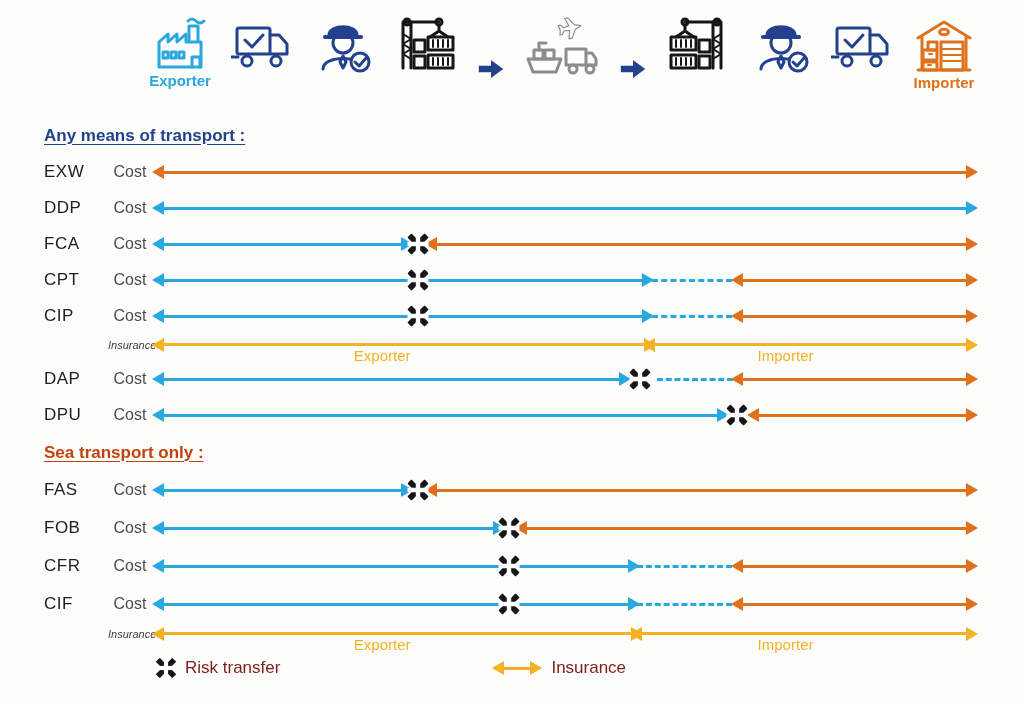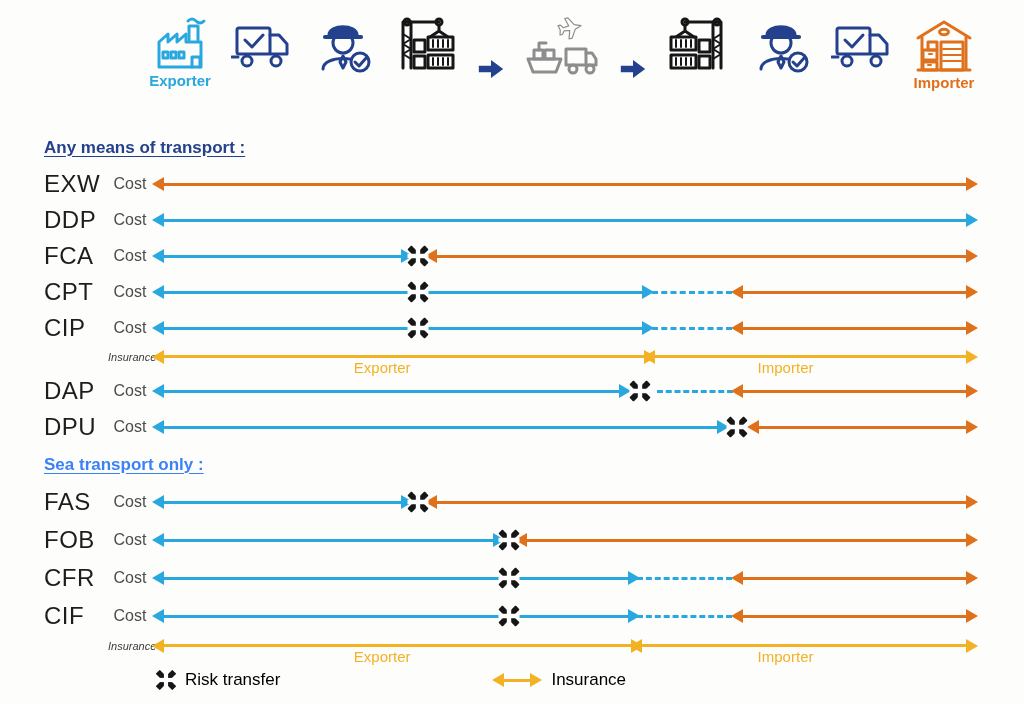--- a/index.html
+++ b/index.html
@@ -5,41 +5,41 @@
   html,body{margin:0;padding:0;background:#fdfdfc;width:1024px;height:704px;overflow:hidden;
     font-family:"Liberation Sans", sans-serif;}
   .page{position:relative;width:1024px;height:704px;padding:12px 58px 0 44px;box-sizing:border-box;}
   
   .icon-band{position:absolute;left:148px;right:48px;top:12px;height:96px;display:flex;
     justify-content:space-between;align-items:flex-start;}
   .icon-box{display:flex;flex-direction:column;align-items:center;}
   .icon-box .iconlabel{font-size:15px;font-weight:bold;margin-top:0;}
   .flow-arrow-box{align-self:center;margin-top:18px;}
   
-  .main{position:relative;top:116px;}
+  .main{position:relative;top:104px;}
   .sec-heading{font-size:17px;font-weight:bold;text-decoration:underline;text-underline-offset:3px;
     margin:10px 0 8px 0;}
   .row{display:flex;align-items:center;height:36px;}
   .sea .row{height:38px;}
   .row.ins{height:21px;margin-bottom:6px;}
-  .term{width:64px;font-size:24px;color:#1d1d1b;letter-spacing:.5px;}
+  .term{width:64px;font-size:17px;color:#1d1d1b;letter-spacing:.5px;}
   .cost{width:56px;text-align:center;padding-right:12px;font-size:16px;color:#4b4b4b;box-sizing:border-box;}
   .cost.ins-label{font-size:11px;font-style:italic;color:#3c3c3c;padding-right:12px;}
   .track{flex:1;position:relative;height:100%;}
   .arrow-line{position:absolute;top:50%;height:3px;margin-top:-1.5px;background:currentColor;}
   .head-l::before{content:'';position:absolute;left:-12px;top:50%;margin-top:-7px;width:0;height:0;
     border:7px solid transparent;border-left:0;border-right:12px solid currentColor;}
   .head-r::after{content:'';position:absolute;right:-12px;top:50%;margin-top:-7px;width:0;height:0;
     border:7px solid transparent;border-right:0;border-left:12px solid currentColor;}
   .dash-line{position:absolute;top:50%;margin-top:-1.5px;border-top:3px dashed currentColor;}
   .star{position:absolute;top:50%;transform:translate(-50%,-50%);line-height:0;z-index:3;}
   .caption{position:absolute;top:13px;transform:translateX(-50%);font-size:15px;white-space:nowrap;}
   
   .legend{display:flex;align-items:center;margin-top:14px;padding-left:112px;}
-  .legend-item{display:flex;align-items:center;font-size:17px;color:#000000;}
+  .legend-item{display:flex;align-items:center;font-size:17px;color:#7f1d1d;}
   .legend-item + .legend-item{margin-left:0;}
   .legend-item:nth-child(2){margin-left:212px;}
   .legend-item:nth-child(3){margin-left:96px;}
   .legend-icon{display:inline-flex;align-items:center;margin-right:9px;line-height:0;}
   .mini-track{position:relative;display:inline-block;width:26px;height:16px;margin:0 12px 0 12px;}
   svg{display:block;}
 </style>
 </head>
 <body>
 
@@ -296,21 +296,21 @@
       <line x1="12" y1="-1" x2="12" y2="25"></line>
                   <line x1="-1" y1="12" x2="25" y2="12"></line>
                 </g>
               </svg>
             </span>
             <div class="arrow-line head-l head-r" style="left: 74.2%; width: 25.8%; color: rgb(224, 113, 28);"></div>
           </div>
         </div>
       </div>
       <div class="sea">
-        <div class="sec-heading" style="color: #3b82f6;">Sea transport only :</div>
+        <div class="sec-heading" style="color: #c2410c;">Sea transport only :</div>
         <div class="row">
           <div class="term">FAS</div>
           <div class="cost">Cost</div>
           <div class="track">
             <div class="arrow-line head-l head-r" style="left: 0%; width: 29.6%; color: rgb(41, 167, 223);"></div>
             <span class="star" style="left: 31.7%;">
               <svg width="21" height="21" viewBox="0 0 24 24">
     <g stroke="#161616" stroke-width="6.6" stroke-linecap="square">
       <line x1="4.5" y1="4.5" x2="19.5" y2="19.5"></line>
                   <line x1="19.5" y1="4.5" x2="4.5" y2="19.5"></line>

